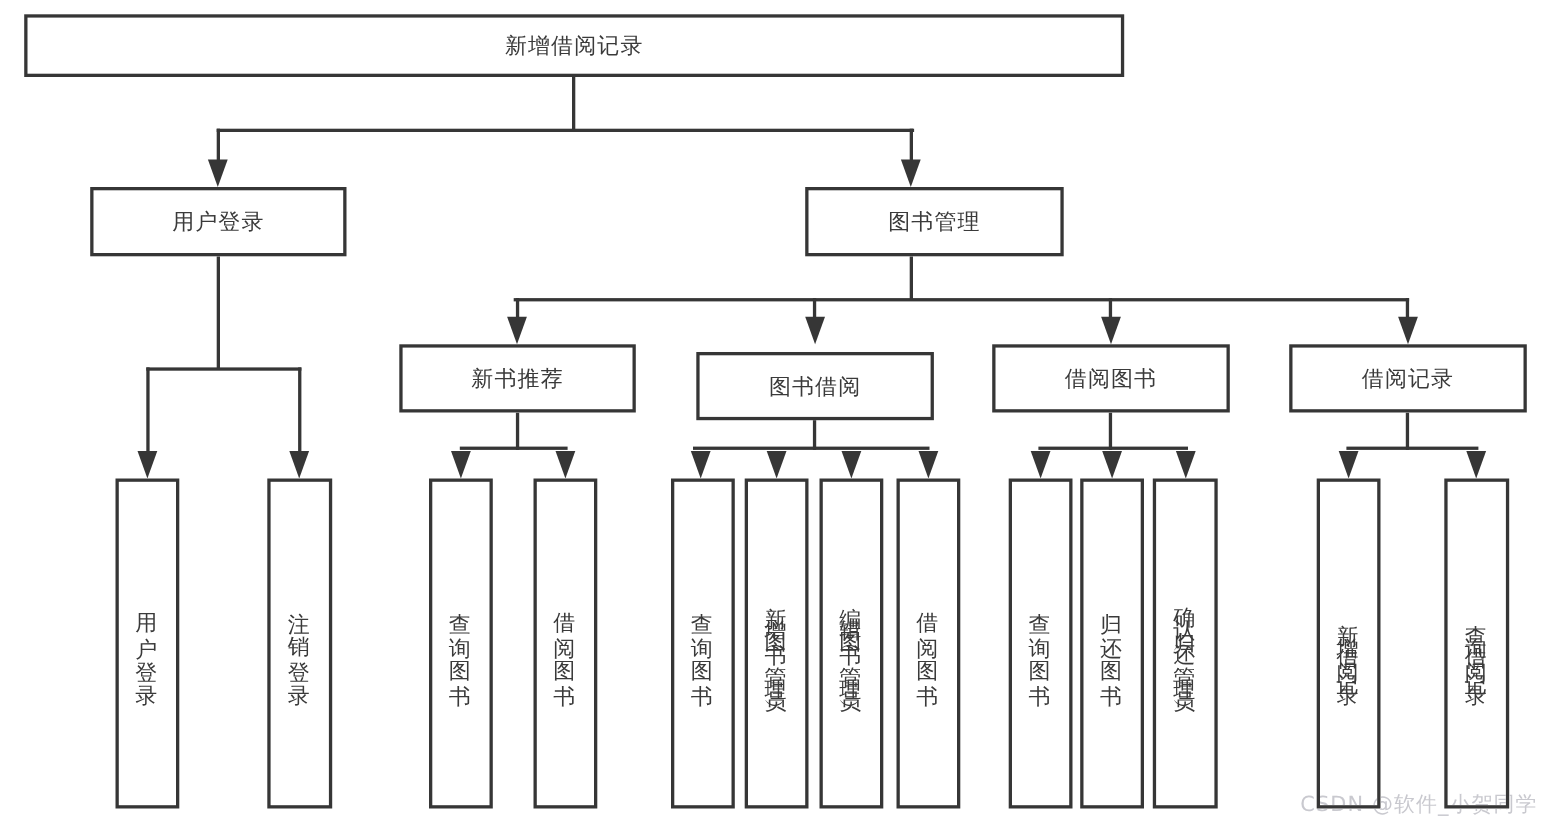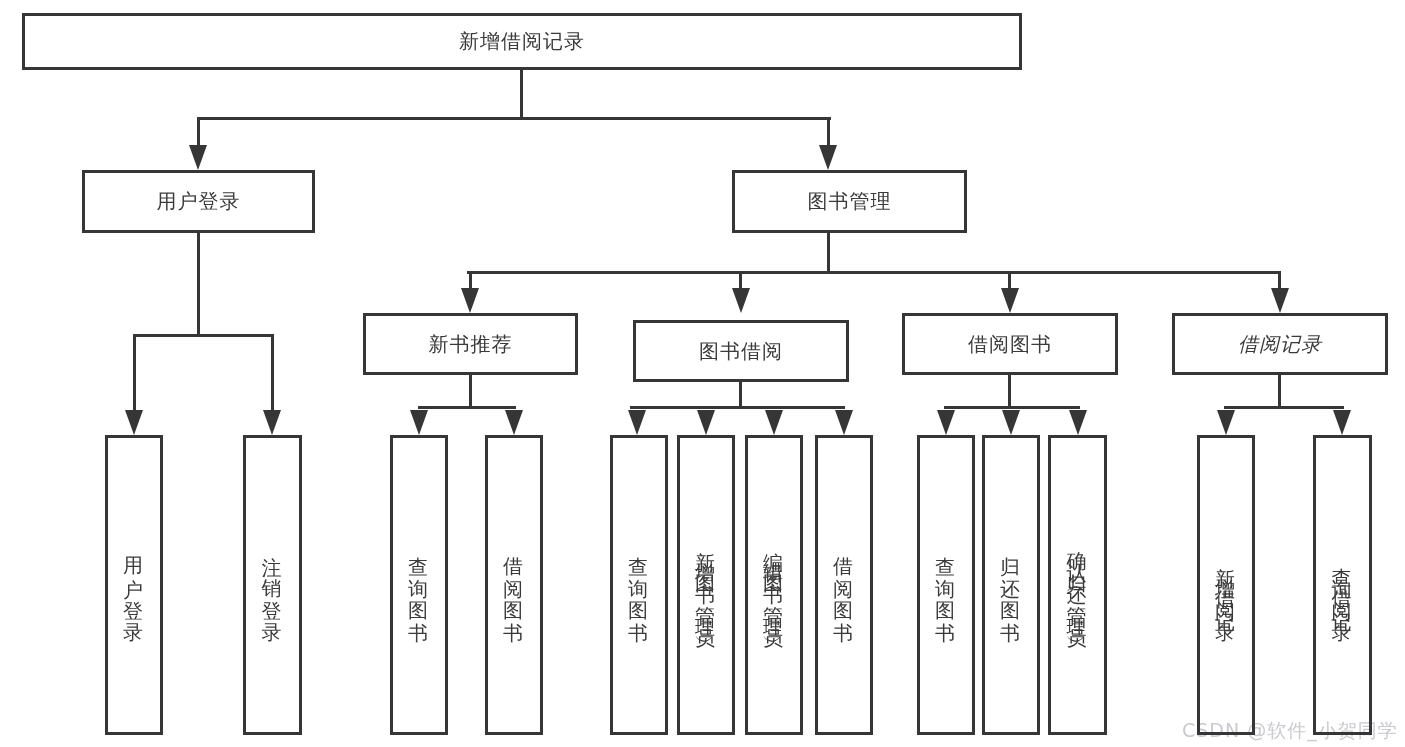--- a/index.html
+++ b/index.html
@@ -61,21 +61,21 @@
   <div class="box" style="left:82px;top:170px;width:233px;height:63px;">用户登录</div>
 
   <div class="box" style="left:732px;top:170px;width:235px;height:63px;">图书管理</div>
 
   <div class="box" style="left:363px;top:313px;width:215px;height:62px;">新书推荐</div>
 
   <div class="box" style="left:633px;top:320px;width:216px;height:62px;text-align:center;">图书借阅</div>
 
   <div class="box" style="left:902px;top:313px;width:216px;height:62px;">借阅图书</div>
 
-  <div class="box" style="left:1172px;top:313px;width:216px;height:62px;font-style:italic;">借阅记录</div>
+  <div class="box" style="left:1172px;top:313px;width:216px;height:62px;">借阅记录</div>
 
   <div class="box leaf short" style="left:105px;top:435px;width:58px;height:300px;">用户登录</div>
   <div class="box leaf short" style="left:243px;top:435px;width:59px;height:300px;">注销登录</div>
 
   <div class="box leaf short" style="left:390px;top:435px;width:58px;height:300px;">查询图书</div>
   <div class="box leaf short" style="left:485px;top:435px;width:58px;height:300px;">借阅图书</div>
 
   <div class="box leaf short" style="left:610px;top:435px;width:58px;height:300px;">查询图书</div>
   <div class="box leaf" style="left:677px;top:435px;width:58px;height:300px;">新增图书（管理员）</div>
   <div class="box leaf" style="left:745px;top:435px;width:58px;height:300px;">编辑图书（管理员）</div>

